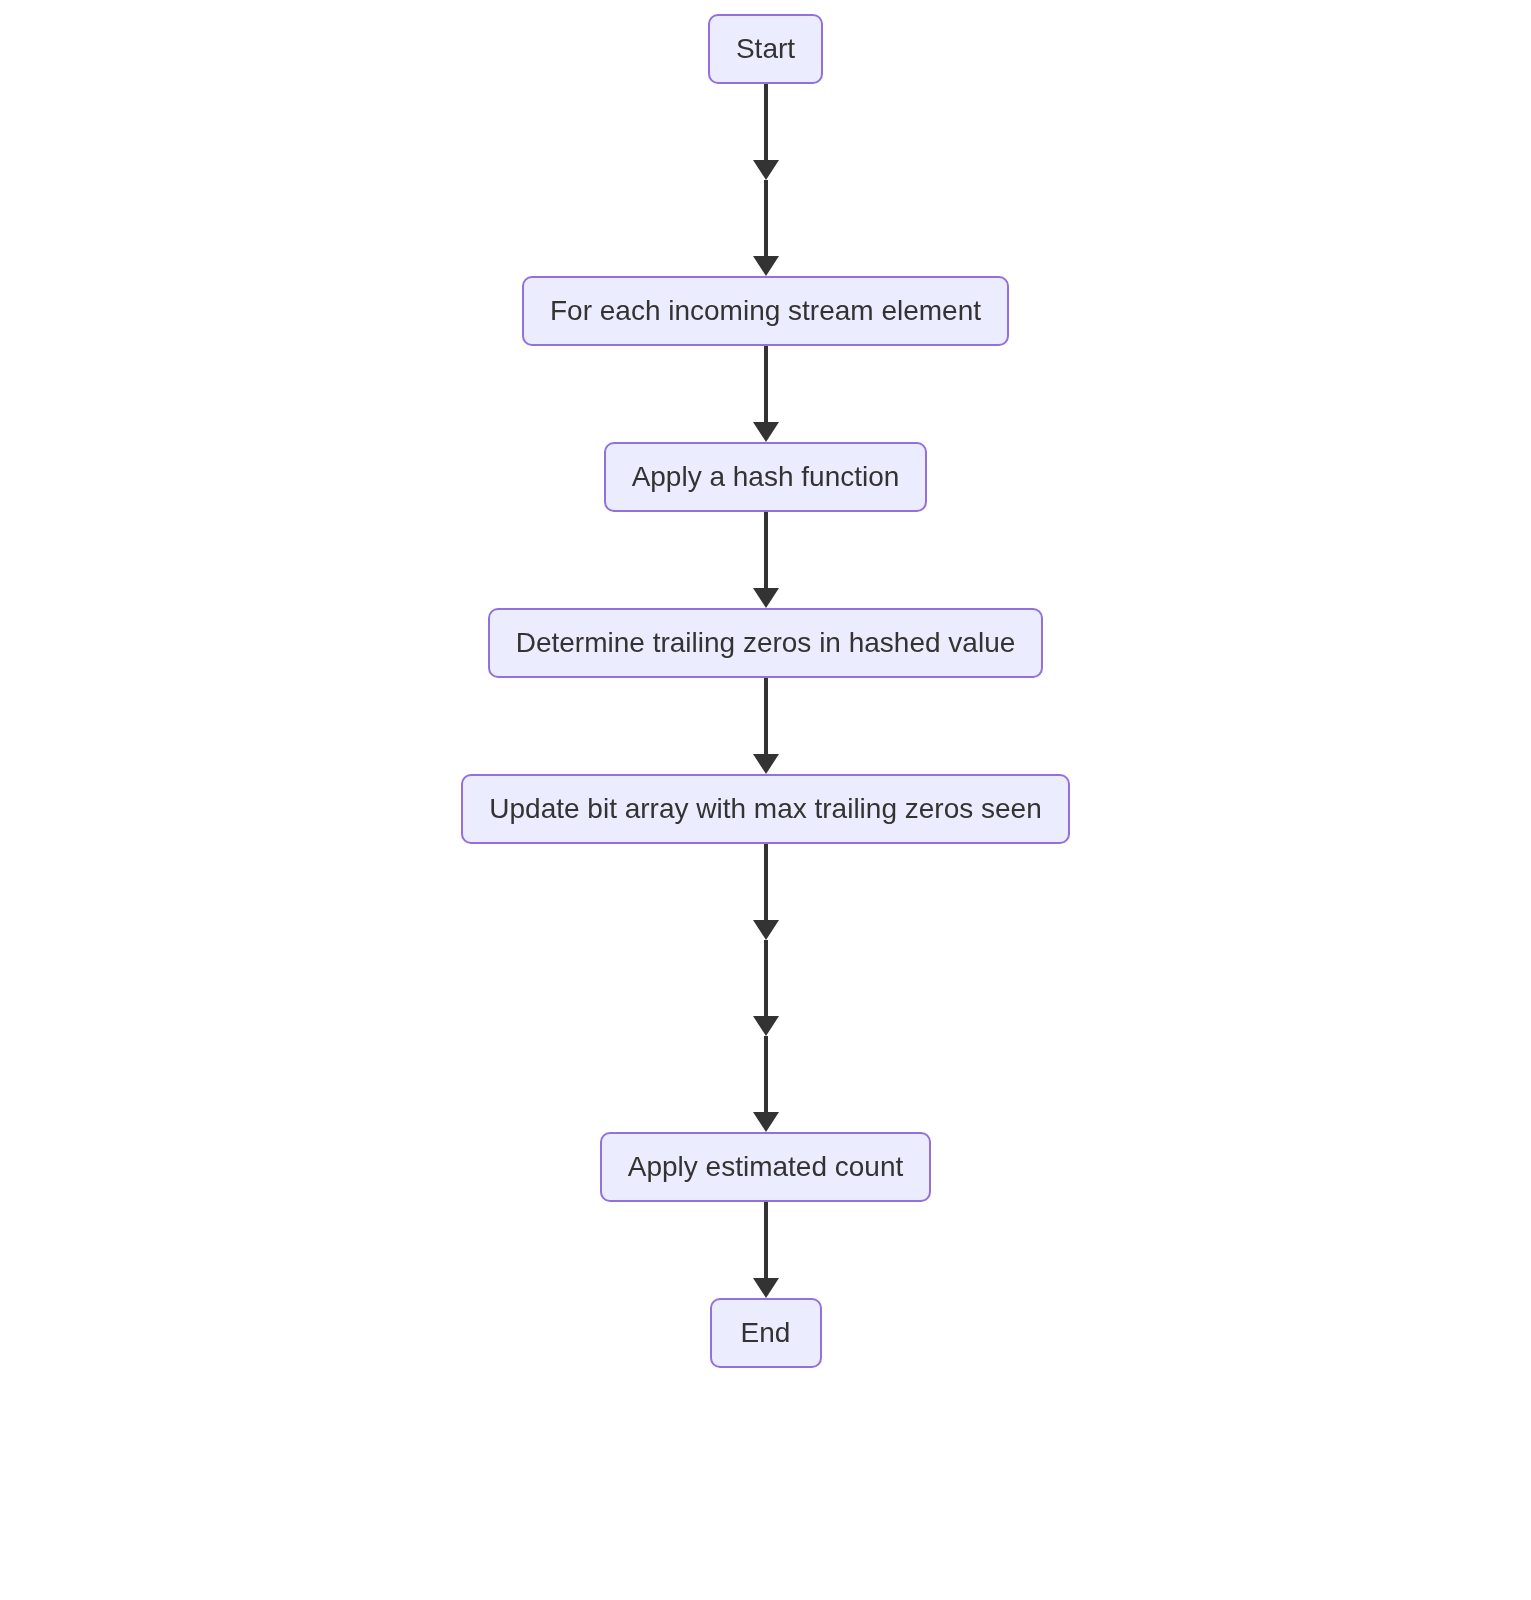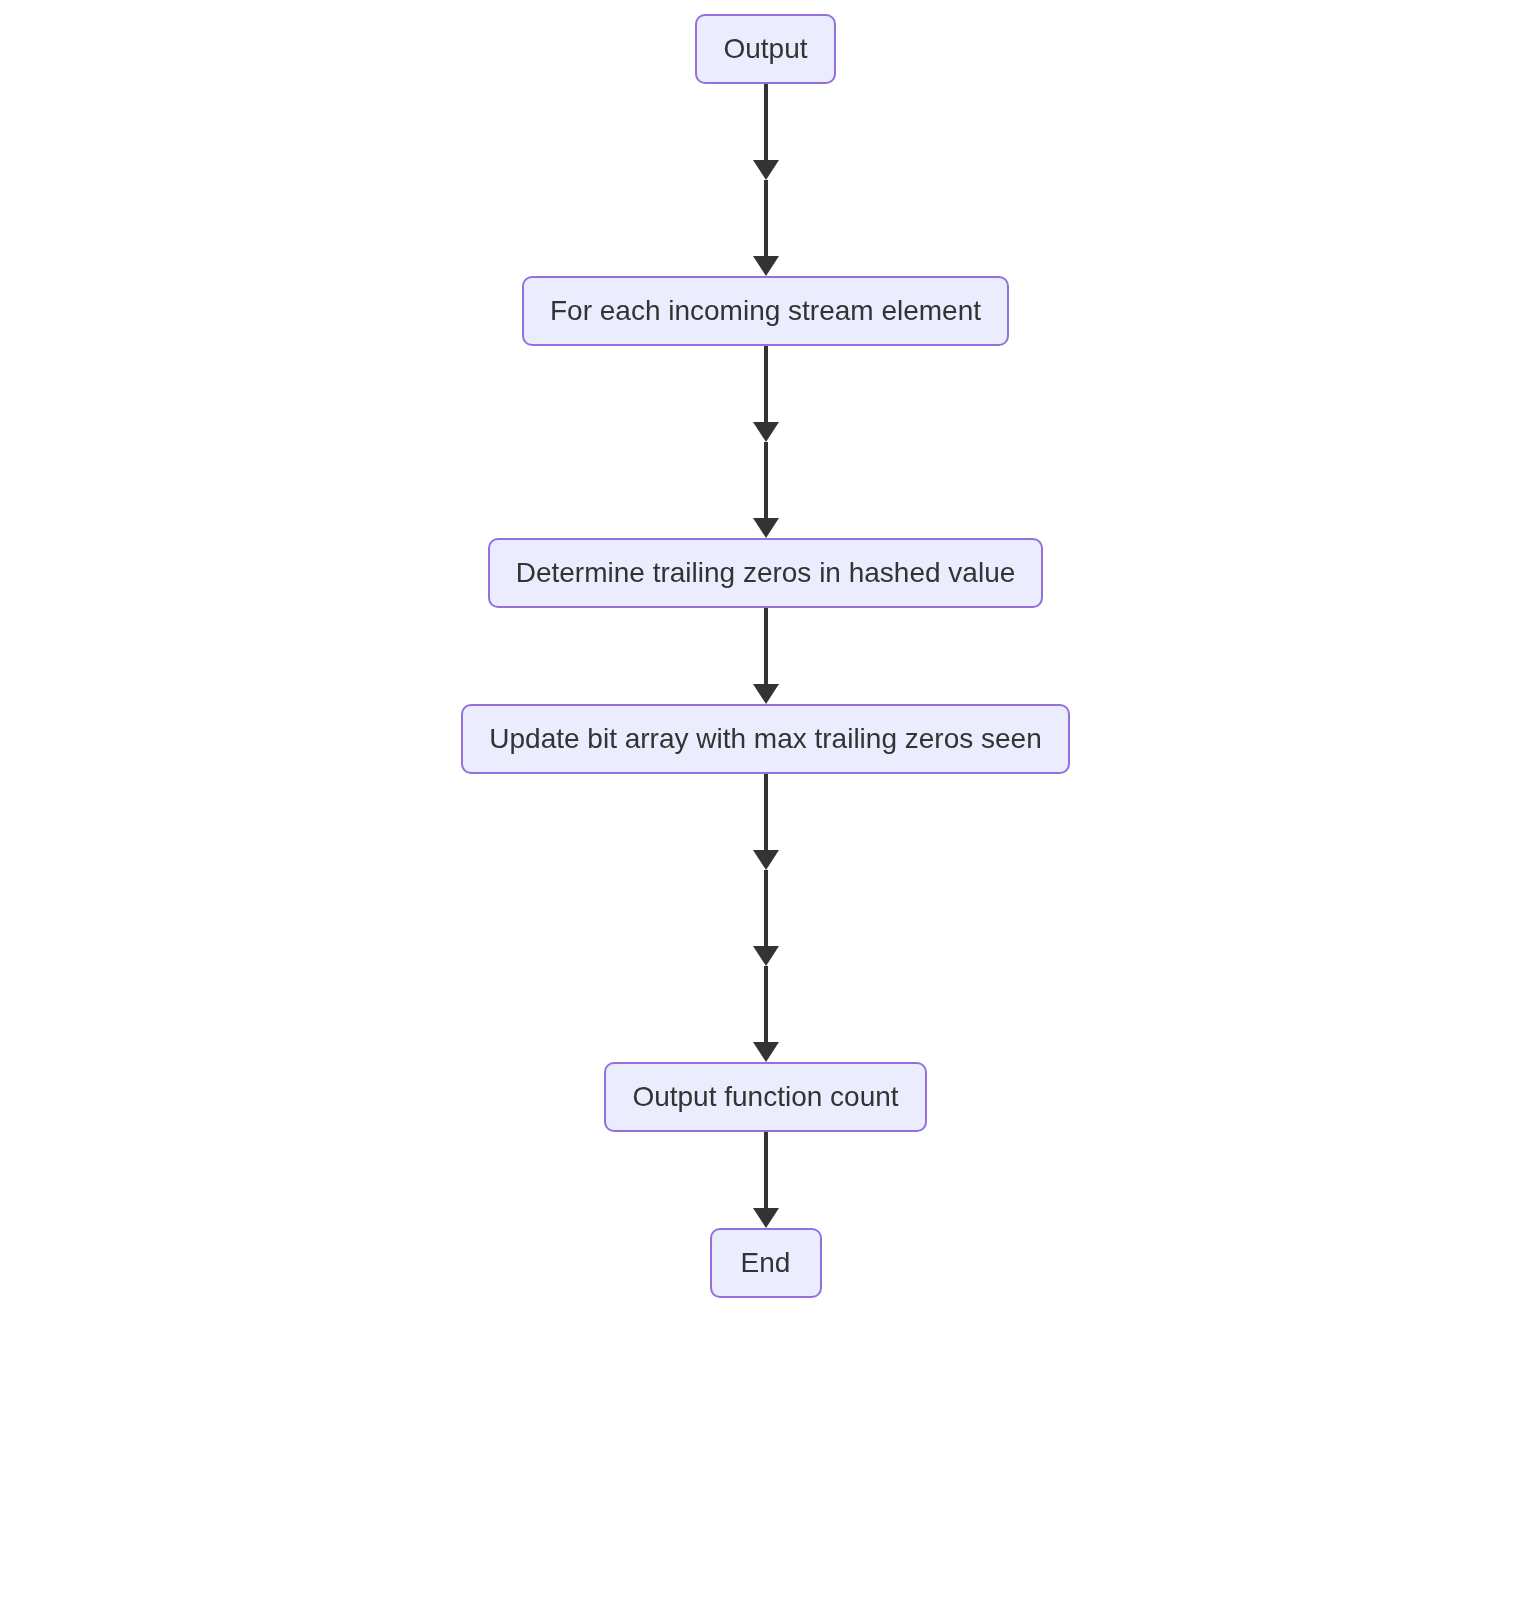--- a/index.html
+++ b/index.html
@@ -66,21 +66,21 @@
     border-right: 13px solid transparent;
     border-top: 20px solid var(--arrow);
   }
 </style>
 </head>
 <body>
 
 <div class="canvas">
   <div class="flowchart">
   <div class="node">
-    <span class="node-label">Output</span>
+    <span class="node-label">Start</span>
   </div>
 
   <div class="arrow">
     <div class="arrow-line"></div>
     <div class="arrow-head"></div>
   </div>
 
 
   <div class="arrow">
     <div class="arrow-line"></div>
@@ -89,20 +89,23 @@
 
   <div class="node">
     <span class="node-label">For each incoming stream element</span>
   </div>
 
   <div class="arrow">
     <div class="arrow-line"></div>
     <div class="arrow-head"></div>
   </div>
 
+  <div class="node">
+    <span class="node-label">Apply a hash function</span>
+  </div>
 
   <div class="arrow">
     <div class="arrow-line"></div>
     <div class="arrow-head"></div>
   </div>
 
   <div class="node">
     <span class="node-label">Determine trailing zeros in hashed value</span>
   </div>
 
@@ -126,21 +129,21 @@
     <div class="arrow-head"></div>
   </div>
 
 
   <div class="arrow">
     <div class="arrow-line"></div>
     <div class="arrow-head"></div>
   </div>
 
   <div class="node">
-    <span class="node-label">Output function count</span>
+    <span class="node-label">Apply estimated count</span>
   </div>
 
   <div class="arrow">
     <div class="arrow-line"></div>
     <div class="arrow-head"></div>
   </div>
 
   <div class="node">
     <span class="node-label">End</span>
   </div>

